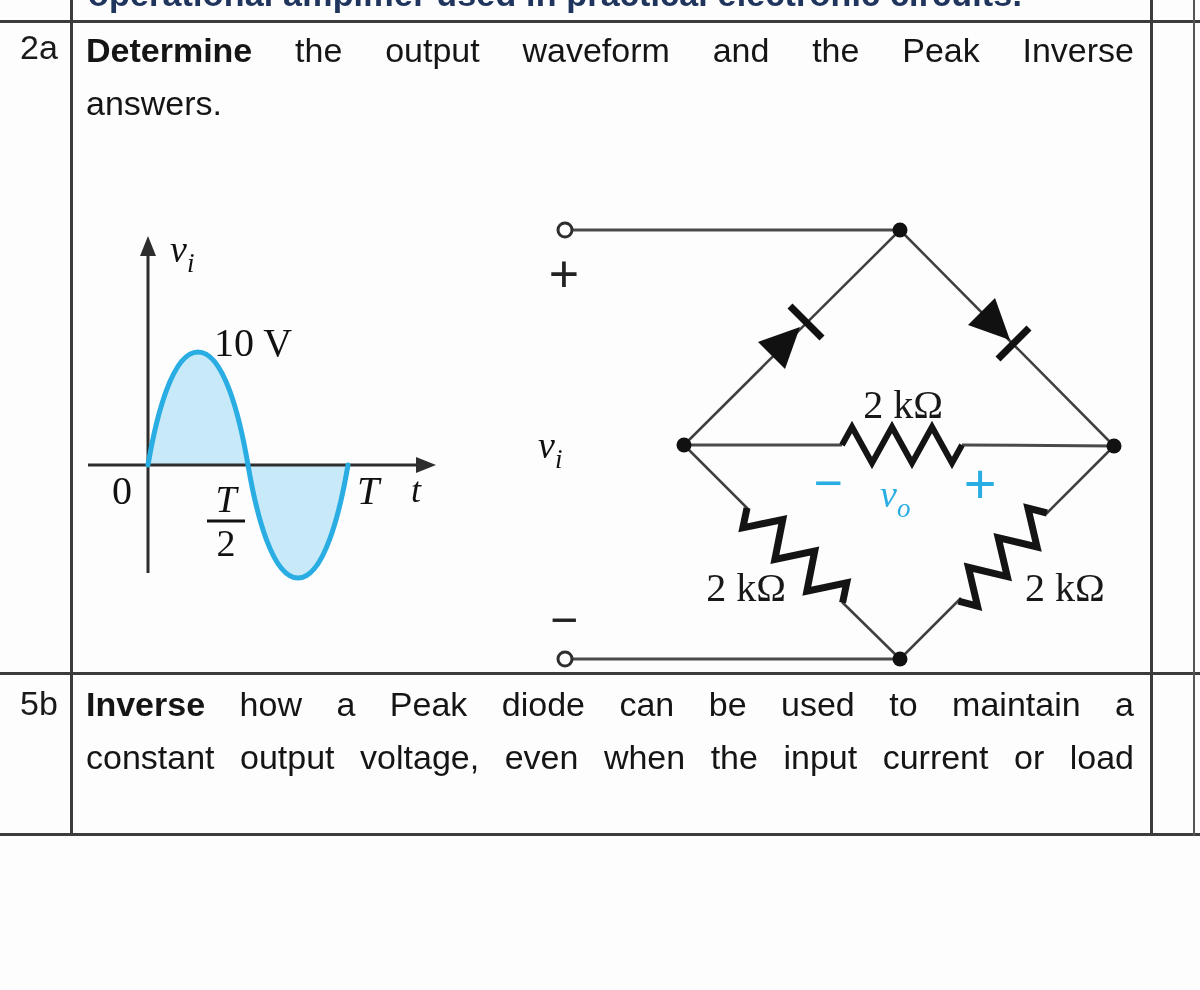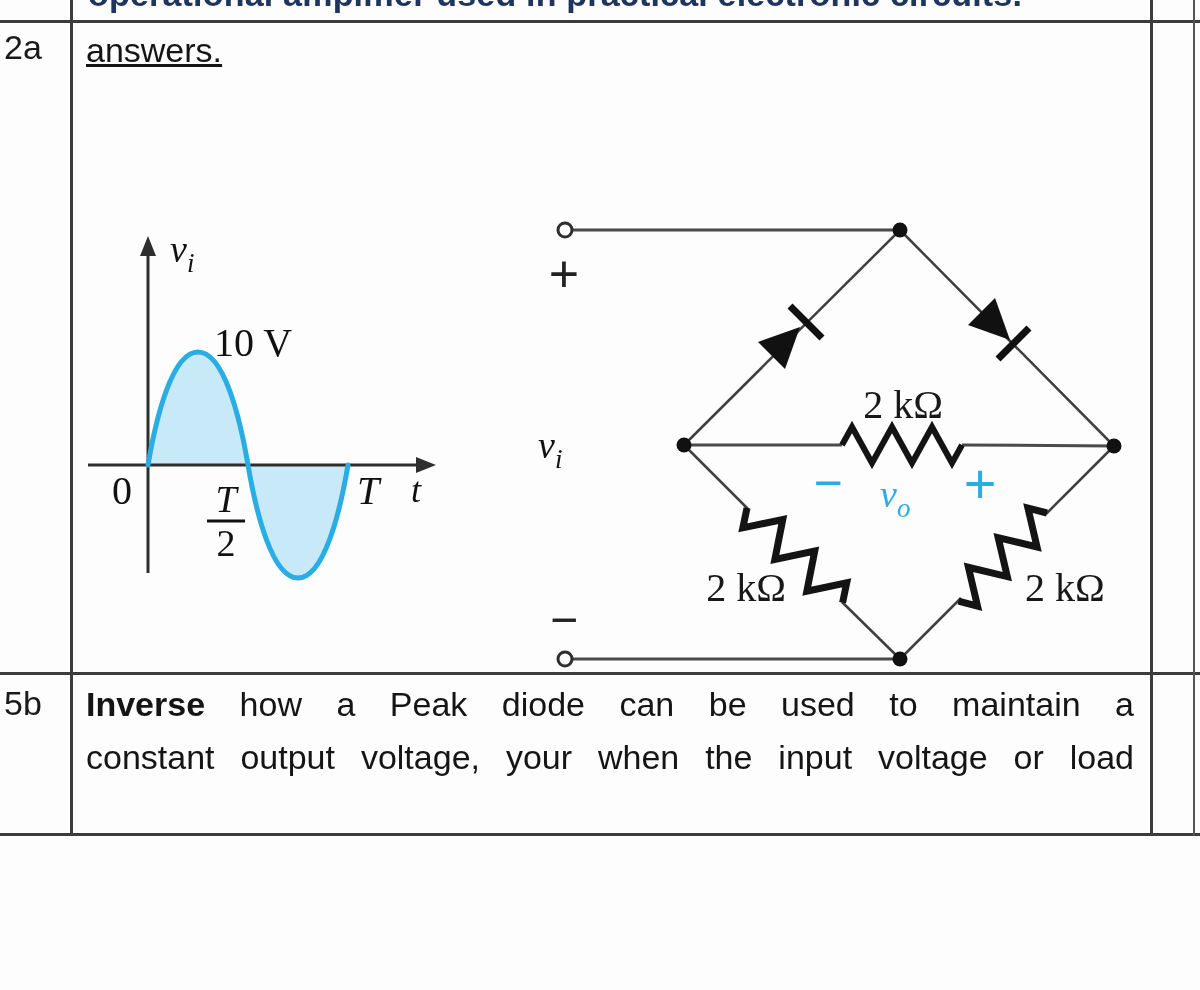--- a/index.html
+++ b/index.html
@@ -3,24 +3,24 @@
 <meta charset="utf-8">
 <style>
   html,body{margin:0;padding:0;background:#ffffff;}
   .page{position:relative;width:1200px;height:990px;background:#fdfdfd;overflow:hidden;
         font-family:"Liberation Sans",sans-serif;color:#161616;}
   .hline{position:absolute;left:0;width:1200px;height:3px;background:#3c3c3c;}
   .vline{position:absolute;top:0;width:3px;height:836px;background:#3c3c3c;}
   .clip-top{position:absolute;top:0;left:0;width:1200px;height:20px;overflow:hidden;}
   .navy-line{position:absolute;left:88px;top:-25px;font-size:34px;font-weight:bold;
              letter-spacing:0.2px;white-space:nowrap;color:#20355e;}
-  .qlabel{position:absolute;left:4px;width:62px;font-size:34px;color:#1a1a1a;}
+  .qlabel{position:absolute;left:20px;width:62px;font-size:34px;color:#1a1a1a;}
   .qtext{position:absolute;left:86px;width:1048px;font-size:34px;line-height:52.5px;color:#151515;}
   .jline{text-align:justify;text-align-last:justify;}
-  .lline{text-align:left;text-decoration:underline;}
+  .lline{text-align:left;}
   .bold{font-weight:bold;}
   .figure{position:absolute;left:80px;top:200px;}
   .ser{font-family:"Liberation Serif",serif;}
   .it{font-style:italic;}
 </style>
 </head>
 <body>
 
 <div class="page">
 
@@ -30,20 +30,21 @@
 
   <div class="hline" style="top:20px"></div>
   <div class="hline" style="top:672px"></div>
   <div class="hline" style="top:833px"></div>
   <div class="vline" style="left:70px"></div>
   <div class="vline" style="left:1150px"></div>
   <div class="vline" style="left:1193px;width:2px;background:#555"></div>
 
   <div class="qlabel" style="top:28px">2a</div>
   <div class="qtext" style="top:24px">
+    <div class="jline"><span class="bold">Determine</span><span> the output waveform and the Peak Inverse</span></div>
     <div class="lline">answers.</div>
   </div>
 
   <svg class="figure" width="1080" height="475" viewBox="80 200 1080 475">
 
     <g>
       <path d="M148,465 C156,418 172,352 198,352 C224,352 240,418 248,465 C256,512 272,578 298,578 C324,578 340,512 348,465 Z" fill="#c8e9f8" stroke="none"></path>
       <line x1="88" y1="465" x2="420" y2="465" stroke="#2e2e2e" stroke-width="3"></line>
       <polygon points="436,465 416,457 416,473" fill="#2e2e2e"></polygon>
       <line x1="148" y1="573" x2="148" y2="252" stroke="#2e2e2e" stroke-width="3"></line>
@@ -108,16 +109,16 @@
 
       <text x="828" y="500" font-size="50" fill="#29ade2" text-anchor="middle">−</text>
       <text class="ser it" x="880" y="507" font-size="38" fill="#29ade2"><tspan>v</tspan><tspan font-size="27" dy="10">o</tspan></text>
       <text x="980" y="503" font-size="56" fill="#29ade2" text-anchor="middle">+</text>
     </g>
   </svg>
 
   <div class="qlabel" style="top:684px">5b</div>
   <div class="qtext" style="top:678px">
     <div class="jline"><span class="bold">Inverse</span><span> how a Peak diode can be used to maintain a</span></div>
-    <div class="jline">constant output voltage, your when the input voltage or load</div>
+    <div class="jline">constant output voltage, even when the input current or load</div>
   </div>
 
 </div>
 
 </body></html>

